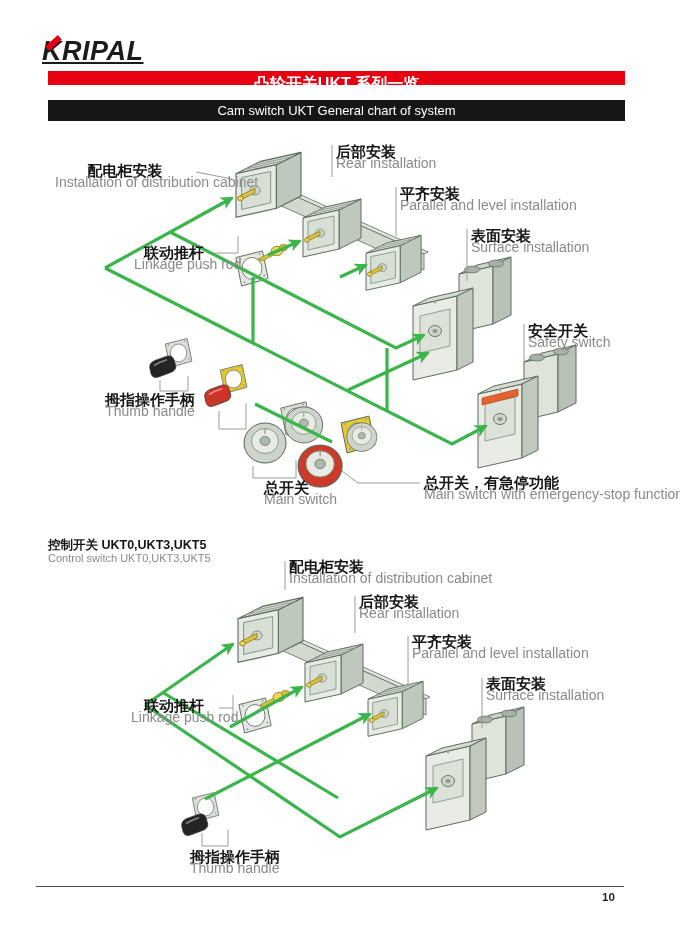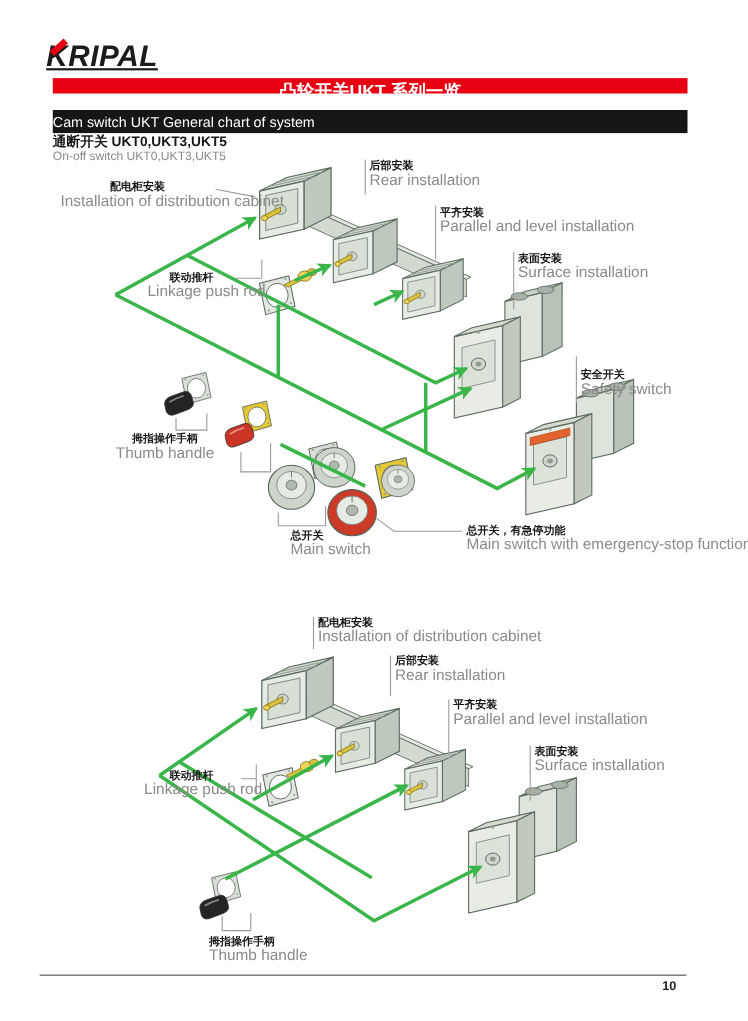--- a/index.html
+++ b/index.html
@@ -7,28 +7,28 @@
         font-family:"Liberation Sans","DejaVu Sans",sans-serif;}
   
   .logo{position:absolute;left:42px;top:33px;width:130px;height:36px;}
   .logo-text{font-style:italic;font-weight:bold;font-size:27px;letter-spacing:.5px;color:#1b1b1b;line-height:36px;text-decoration:underline;}
   .logo-k-red{position:absolute;left:3px;top:7px;width:17px;height:6px;background:var(--banner-red);
               transform:rotate(138deg);z-index:3;}
   
   .banner-red{position:absolute;left:48px;top:71px;width:577px;height:14px;background:var(--banner-red);
               color:#fff;font-weight:bold;font-size:16px;text-align:center;line-height:26px;}
   .banner-dark{position:absolute;left:48px;top:100px;width:577px;height:21px;background:var(--banner-dark);
-               color:#fff;font-size:13px;line-height:21px;}
+               color:#fff;font-size:13px;text-align:center;line-height:21px;}
   
   .sec{position:absolute;left:48px;}
   .sec .cnh{font-weight:bold;font-size:12.5px;color:#161616;line-height:14px;}
   .sec .enh{font-size:11px;color:#8a8a8a;line-height:13px;}
   
   .lbl{position:absolute;z-index:2;}
-  .lbl .cn{font-weight:bold;font-size:10px;color:#161616;line-height:12px;white-space:nowrap;}
+  .lbl .cn{font-weight:bold;font-size:15px;color:#161616;line-height:12px;white-space:nowrap;}
   .lbl .en{font-size:14px;color:#8a8a8a;line-height:10px;white-space:nowrap;}
   .lbl.center{text-align:center;}
   
   svg.art{position:absolute;left:0;top:0;z-index:1;}
   .gl{stroke:var(--green);stroke-width:3.2;fill:none;}
   .gm{fill:var(--green);}
   .ld{stroke:#9a9a9a;stroke-width:1;fill:none;}
   .c-gray{color:#d9dfd6;} .c-gasket{color:#e3e7e0;} .c-yellow{color:var(--yellow);}
   .c-red{color:var(--partred);} .c-black{color:#242424;} .c-dial{color:#cdd4ca;} .c-reddial{color:#cc3a28;}
   
@@ -41,23 +41,23 @@
 <div class="page" style="--banner-red: #e60012; --banner-dark: #161616; --green: #3ab54a; --yellow: #e6c832; --partred: #cc3425; --stripe: #e4622d;">
 
   <div class="logo">
     <span class="logo-k-red"></span>
     <span class="logo-text">KRIPAL</span>
   </div>
 
   <div class="banner-red">凸轮开关UKT 系列一览</div>
   <div class="banner-dark">Cam switch UKT General chart of system</div>
 
-  <div class="sec" style="top:122px">
-    <div class="cnh">通断开关 UKT0,UKT3,UKT5</div>
-    <div class="enh">On-off switch UKT0,UKT3,UKT5</div>
+  <div class="sec" style="top:538px">
+    <div class="cnh">控制开关 UKT0,UKT3,UKT5</div>
+    <div class="enh">Control switch UKT0,UKT3,UKT5</div>
   </div>
 
   <svg class="art" width="680" height="928" viewBox="0 0 680 928">
     <defs>
       <marker id="ah" markerUnits="userSpaceOnUse" markerWidth="16" markerHeight="14" refX="11" refY="6.5" orient="auto">
         <path class="gm" d="M0,0 L13,6.5 L0,13 L3.5,6.5 Z"></path>
       </marker>
       <g id="unit">
         <polygon points="36,6 58,-5 58,34 36,45" fill="#bfc8bd" stroke="#5c6b60" stroke-width="1"></polygon>
         <polygon points="0,14 36,6 58,-5 22,3" fill="#d3dacf" stroke="#5c6b60" stroke-width="1"></polygon>
@@ -245,21 +245,21 @@
     <div class="en">Rear installation</div>
   </div>
   <div class="lbl" style="left:400px;top:188px">
     <div class="cn">平齐安装</div>
     <div class="en">Parallel and level installation</div>
   </div>
   <div class="lbl" style="left:471px;top:230px">
     <div class="cn">表面安装</div>
     <div class="en">Surface installation</div>
   </div>
-  <div class="lbl" style="left:528px;top:336px">
+  <div class="lbl" style="left:528px;top:325px">
     <div class="cn">安全开关</div>
     <div class="en">Safety switch</div>
   </div>
   <div class="lbl center" style="left:134px;top:247px;width:80px">
     <div class="cn">联动推杆</div>
     <div class="en">Linkage push rod</div>
   </div>
   <div class="lbl center" style="left:95px;top:394px;width:110px">
     <div class="cn">拇指操作手柄</div>
     <div class="en">Thumb handle</div>

